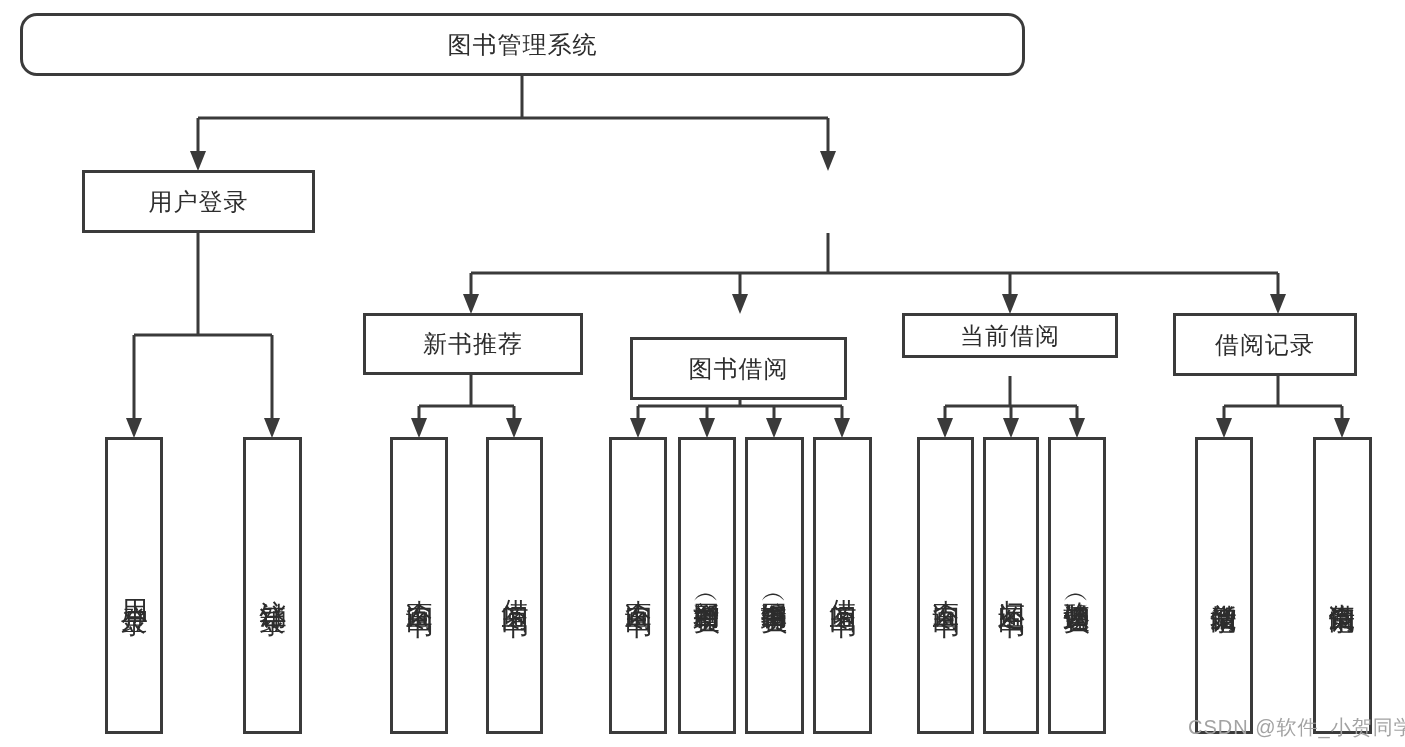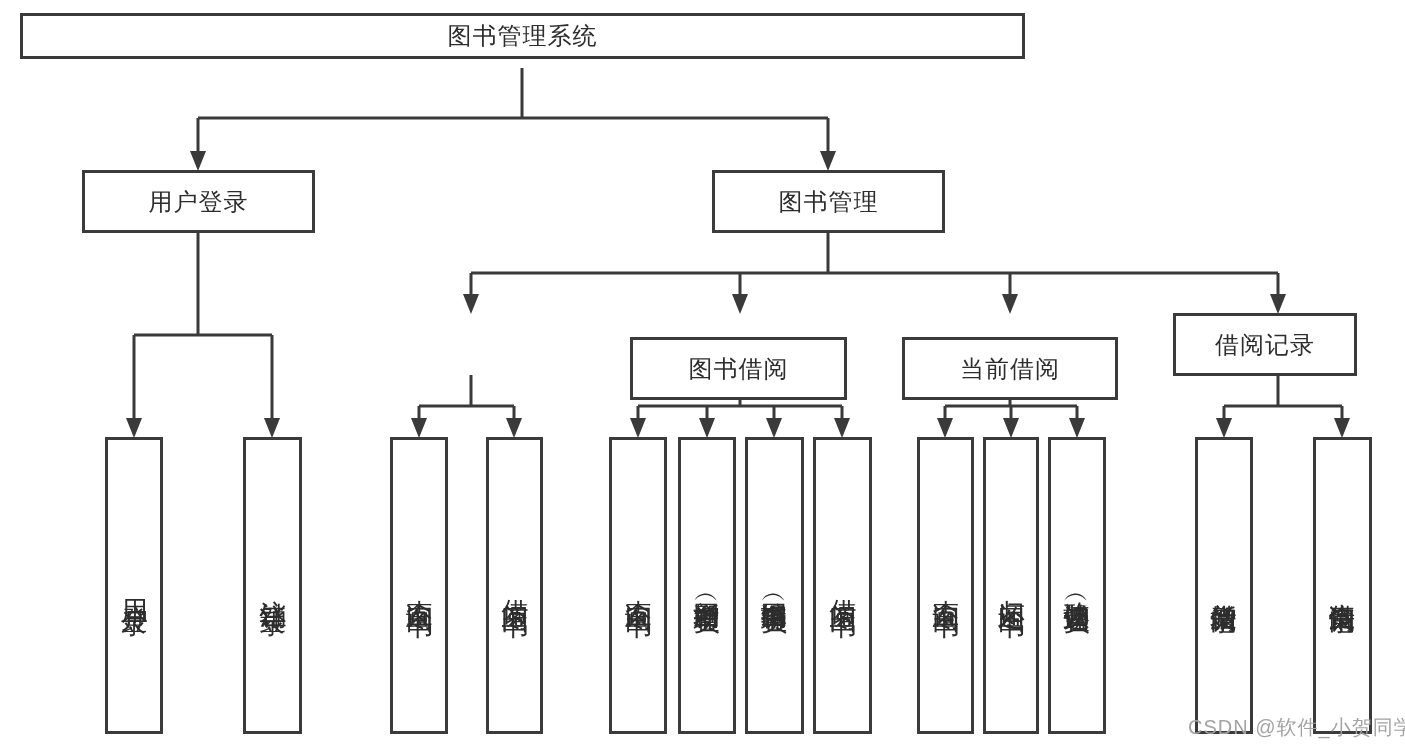--- a/index.html
+++ b/index.html
@@ -29,28 +29,28 @@
   .leaf .vlabel{
     writing-mode:vertical-rl;
     text-orientation:mixed;
     font-size:27px;
     line-height:1.0;
     letter-spacing:4px;
     color:#2d2d2d;
     white-space:nowrap;
   }
   
-  #n-root{left:20px;top:13px;width:1005px;height:46px;}
+  #n-root{left:20px;top:13px;width:1005px;height:63px;border-radius:17px;}
   
   #n-user-login{left:82px;top:170px;width:233px;height:63px;}
   #n-book-mgmt{left:712px;top:170px;width:233px;height:63px;}
   
   #n-new-books{left:363px;top:313px;width:220px;height:62px;}
   #n-book-borrow{left:630px;top:313px;width:217px;height:63px;margin-top:24px;}
-  #n-current-borrow{left:902px;top:313px;width:216px;height:63px;margin-top:24px;}
+  #n-current-borrow{left:902px;top:313px;width:216px;height:45px;}
   #n-borrow-records{left:1173px;top:313px;width:184px;height:63px;}
   
   #l-login           {left:105px; top:437px;width:58px;height:297px;}
   #l-logout          {left:243px; top:437px;width:59px;height:297px;}
   #l-nb-query        {left:390px; top:437px;width:58px;height:297px;}
   #l-nb-borrow       {left:486px; top:437px;width:57px;height:297px;}
   #l-bb-query        {left:609px; top:437px;width:58px;height:297px;}
   #l-bb-add          {left:678px; top:437px;width:58px;height:297px;}
   #l-bb-edit         {left:745px; top:437px;width:59px;height:297px;}
   #l-bb-borrow       {left:813px; top:437px;width:59px;height:297px;}
@@ -125,24 +125,24 @@
     </g>
   </svg>
 
   <div class="node" id="n-root">
     <span class="hlabel">图书管理系统</span>
   </div>
 
   <div class="node" id="n-user-login">
     <span class="hlabel">用户登录</span>
   </div>
-  <div class="node" id="n-book-mgmt">
-    <span class="hlabel">图书管理</span>
+
+  <div class="node" id="n-new-books">
+    <span class="hlabel">新书推荐</span>
   </div>
-
   <div class="node" id="n-book-borrow">
     <span class="hlabel">图书借阅</span>
   </div>
   <div class="node" id="n-current-borrow">
     <span class="hlabel">当前借阅</span>
   </div>
   <div class="node" id="n-borrow-records">
     <span class="hlabel">借阅记录</span>
   </div>
 

